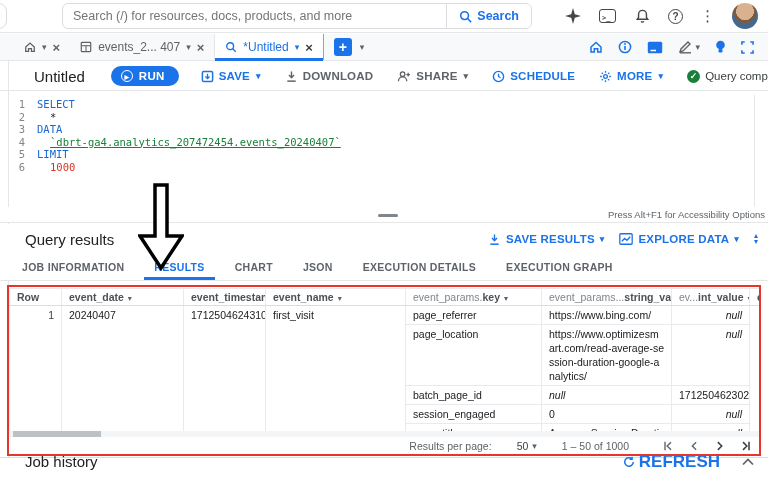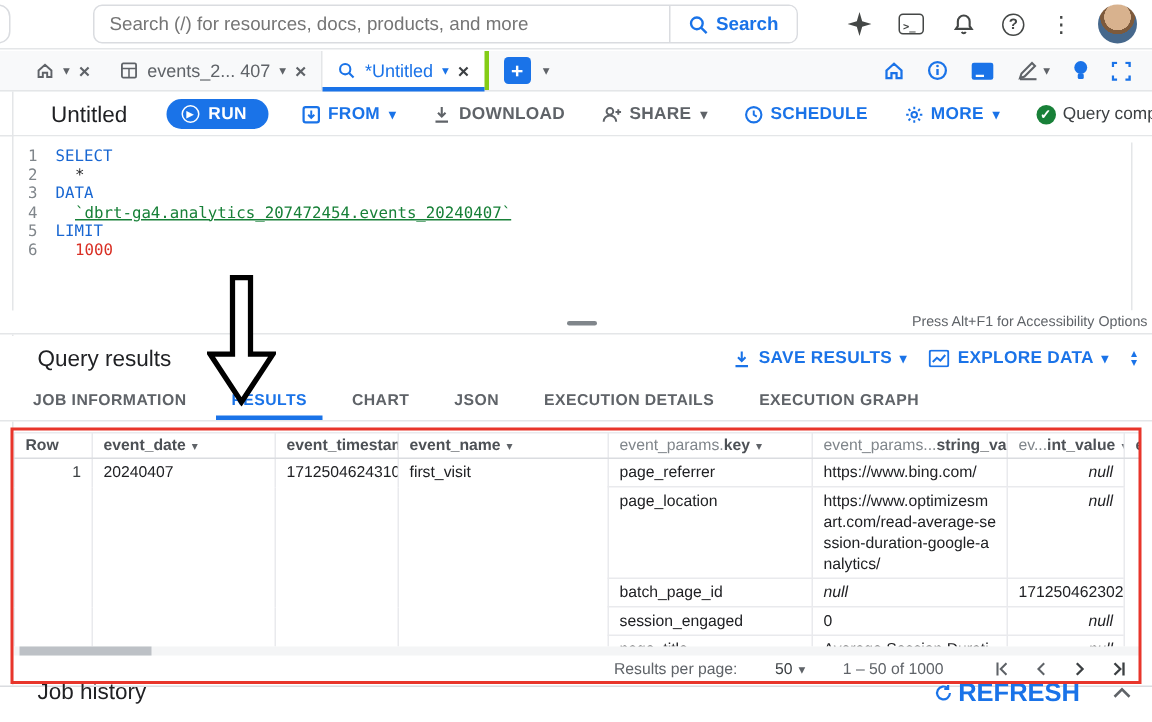--- a/index.html
+++ b/index.html
@@ -17,21 +17,21 @@
   .ticon { width:18px; height:18px; display:flex; align-items:center; justify-content:center; color:#444746; }
   .shell-ic { width:17px; height:14px; border:1.6px solid #444746; border-radius:3px; font:700 7px "DejaVu Sans Mono",monospace; color:#444746; display:flex; align-items:flex-end; justify-content:flex-start; padding:0 0 0 2px; }
   .help-ic { width:15px; height:15px; border:1.6px solid #444746; border-radius:50%; font-size:10px; font-weight:700; color:#444746; display:flex; align-items:center; justify-content:center; }
   .kebab { font-size:15px; color:#444746; letter-spacing:0; }
   .avatar { width:26px; height:26px; border-radius:50%; background:radial-gradient(circle at 50% 32%, #d8b28e 0 40%, #7d5a3c 41% 52%, #46688c 53% 100%); }
 
   
   .tabstrip { position:absolute; left:0; top:34px; width:768px; height:27px; background:#f8f9fa; display:flex; align-items:stretch; border-bottom:1px solid #e4e6e8; }
   .etab { display:flex; align-items:center; gap:6px; padding:0 10px; font-size:12px; color:#5f6368; cursor:pointer; }
   .etab.first { margin-left:14px; }
-  .etab.active { background:#fff; color:#1a73e8; border-left:1px solid #e4e6e8; border-right:3px solid #84cc16; position:relative; }
+  .etab.active { background:#fff; color:#1a73e8; border-left:1px solid #e4e6e8; border-right:1px solid #84cc16; position:relative; }
   .etab.active::after { content:""; position:absolute; left:0; right:0; bottom:-1px; height:3px; background:#1a73e8; }
   .tab-x { font-size:13px; font-weight:700; color:#5f6368; }
   .etab.active .tab-x { color:#3c4043; }
   .caret { font-size:9px; color:#5f6368; }
   .etab.active .caret { color:#1a73e8; }
   .addtab { width:18px; height:18px; background:#1a73e8; color:#fff; border-radius:3px; font-size:14px; font-weight:700; display:flex; align-items:center; justify-content:center; align-self:center; margin-left:10px; cursor:pointer; }
   .addtab-caret { align-self:center; margin-left:8px; font-size:9px; color:#5f6368; }
   .strip-icons { margin-left:auto; display:flex; align-items:center; gap:15px; padding-right:14px; }
   .strip-icons svg { display:block; }
 
@@ -214,21 +214,21 @@
     <span class="ed-title">Untitled</span>
     <button class="run-btn">
       <span class="play-circ">▶</span>
       <span>RUN</span>
     </button>
     <span class="tb-item tb-blue">
       <svg width="13" height="13" viewBox="0 0 14 14">
           <rect x="1.5" y="1.5" width="11" height="11" rx="1.5" fill="none" stroke="#1a73e8" stroke-width="1.6"></rect>
           <path d="M7 4 V9 M4.8 7 L7 9.2 L9.2 7" fill="none" stroke="#1a73e8" stroke-width="1.4"></path>
         </svg>
-      <span>FROM</span>
+      <span>SAVE</span>
       <span class="caret">▾</span>
     </span>
     <span class="tb-item tb-grey">
       <svg width="13" height="13" viewBox="0 0 14 14">
           <path d="M7 1.5 V8 M4.3 5.5 L7 8.3 L9.7 5.5" fill="none" stroke="#5f6368" stroke-width="1.5"></path>
           <line x1="2.5" y1="12" x2="11.5" y2="12" stroke="#5f6368" stroke-width="1.6"></line>
         </svg>
       <span>DOWNLOAD</span>
     </span>
     <span class="tb-item tb-grey">

